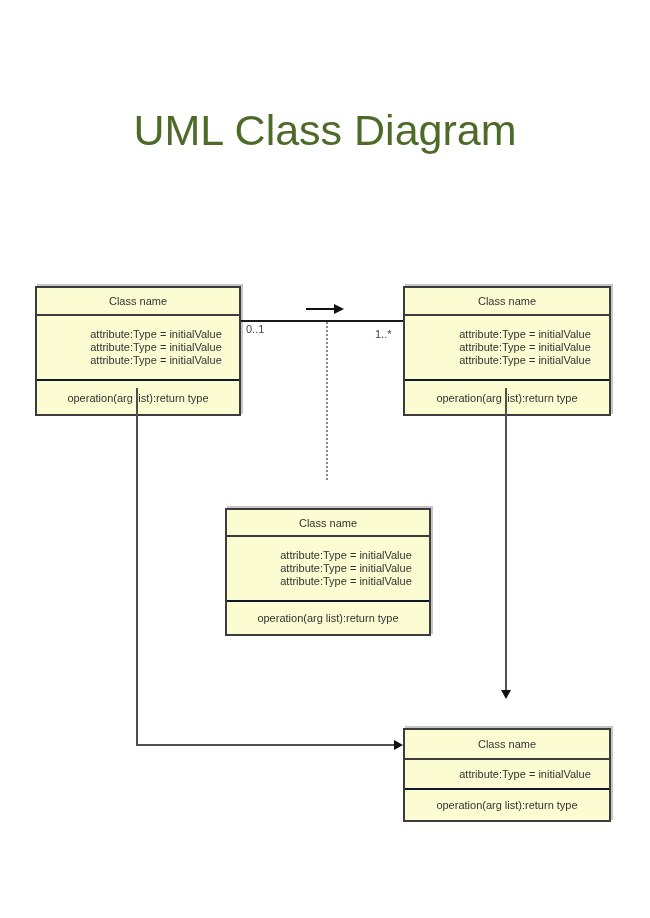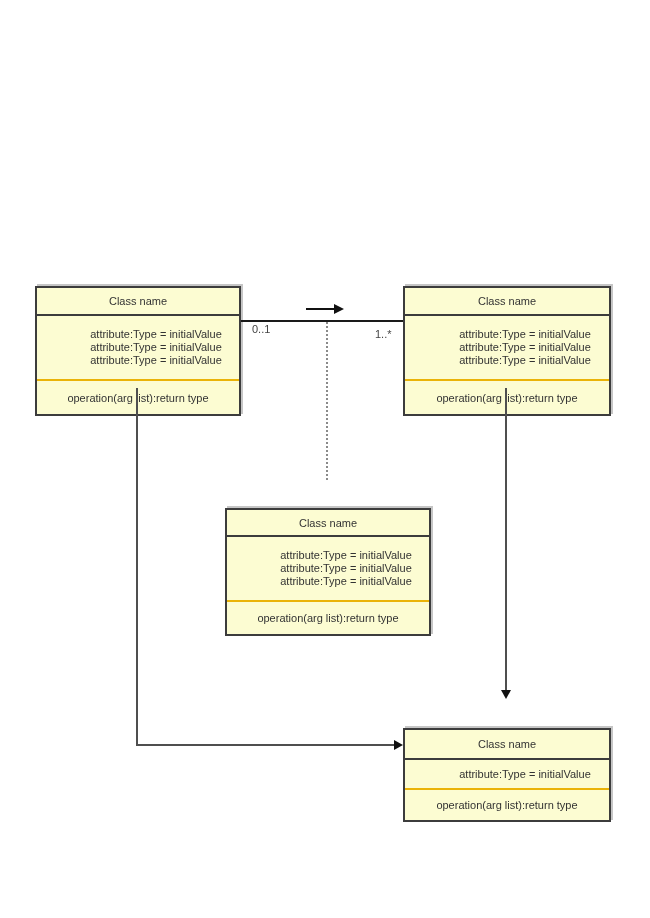--- a/index.html
+++ b/index.html
@@ -15,21 +15,21 @@
   
   .uml-class{
     position:absolute;box-sizing:border-box;
     background:#fcfcd2;border:2px solid #3c3c3c;
     box-shadow:2px -2px 0 #c6c6c6;
     display:flex;flex-direction:column;
     font-size:11px;color:#333333;margin-top:28px;
   }
   .cmp{box-sizing:border-box;display:flex;flex-direction:column;justify-content:center;text-align:center;}
   .cmp.name{border-bottom:2px solid #3c3c3c;}
-  .cmp.attrs{border-bottom:2px solid #eab308;line-height:13px;padding-left:36px;}
+  .cmp.attrs{border-bottom:2px solid #0f172a;line-height:13px;padding-left:36px;}
   #cls-a{left:35px;top:258px;width:206px;height:130px;}
   #cls-a .name{height:28px;} #cls-a .attrs{flex:1;} #cls-a .ops{height:33px;}
   #cls-b{left:403px;top:258px;width:208px;height:130px;}
   #cls-b .name{height:28px;} #cls-b .attrs{flex:1;} #cls-b .ops{height:33px;}
   #cls-c{left:225px;top:480px;width:206px;height:128px;}
   #cls-c .name{height:27px;} #cls-c .attrs{flex:1;} #cls-c .ops{height:32px;}
   #cls-d{left:403px;top:700px;width:208px;height:94px;}
   #cls-d .name{height:30px;} #cls-d .attrs{flex:1;} #cls-d .ops{height:30px;}
   
   .hline,.vline{position:absolute;}
@@ -39,28 +39,29 @@
     border-left:10px solid #111;border-top:5px solid transparent;border-bottom:5px solid transparent;}
   .dotted{left:326px;top:322px;height:158px;width:0;border-left:2px dotted #8a8a8a;}
   .left-vert{left:136px;top:388px;height:358px;width:0;border-left:2px solid #4f4f4f;}
   .left-horiz{left:136px;top:744px;width:258px;height:0;border-top:2px solid #4f4f4f;}
   .head-right{position:absolute;left:394px;top:740px;width:0;height:0;
     border-left:9px solid #111;border-top:5px solid transparent;border-bottom:5px solid transparent;}
   .right-vert{left:505px;top:388px;height:304px;width:0;border-left:2px solid #4f4f4f;}
   .head-down{position:absolute;left:501px;top:690px;width:0;height:0;
     border-top:9px solid #111;border-left:5px solid transparent;border-right:5px solid transparent;}
   .mult{position:absolute;font-size:11px;color:#444;}
-  .mult.m01{left:252px;top:323px;}
+  .mult.m01{left:246px;top:323px;}
   .mult.m1s{left:375px;top:328px;}
 </style>
 </head>
 <body>
 
 <div class="canvas">
 
+  <h1 class="title">UML Class Diagram</h1>
 
   <div class="uml-class" id="cls-a">
     <div class="cmp name">Class name</div>
     <div class="cmp attrs">
       <div>attribute:Type = initialValue</div>
       <div>attribute:Type = initialValue</div>
       <div>attribute:Type = initialValue</div>
     </div>
     <div class="cmp ops">
       <div>operation(arg list):return type</div>

